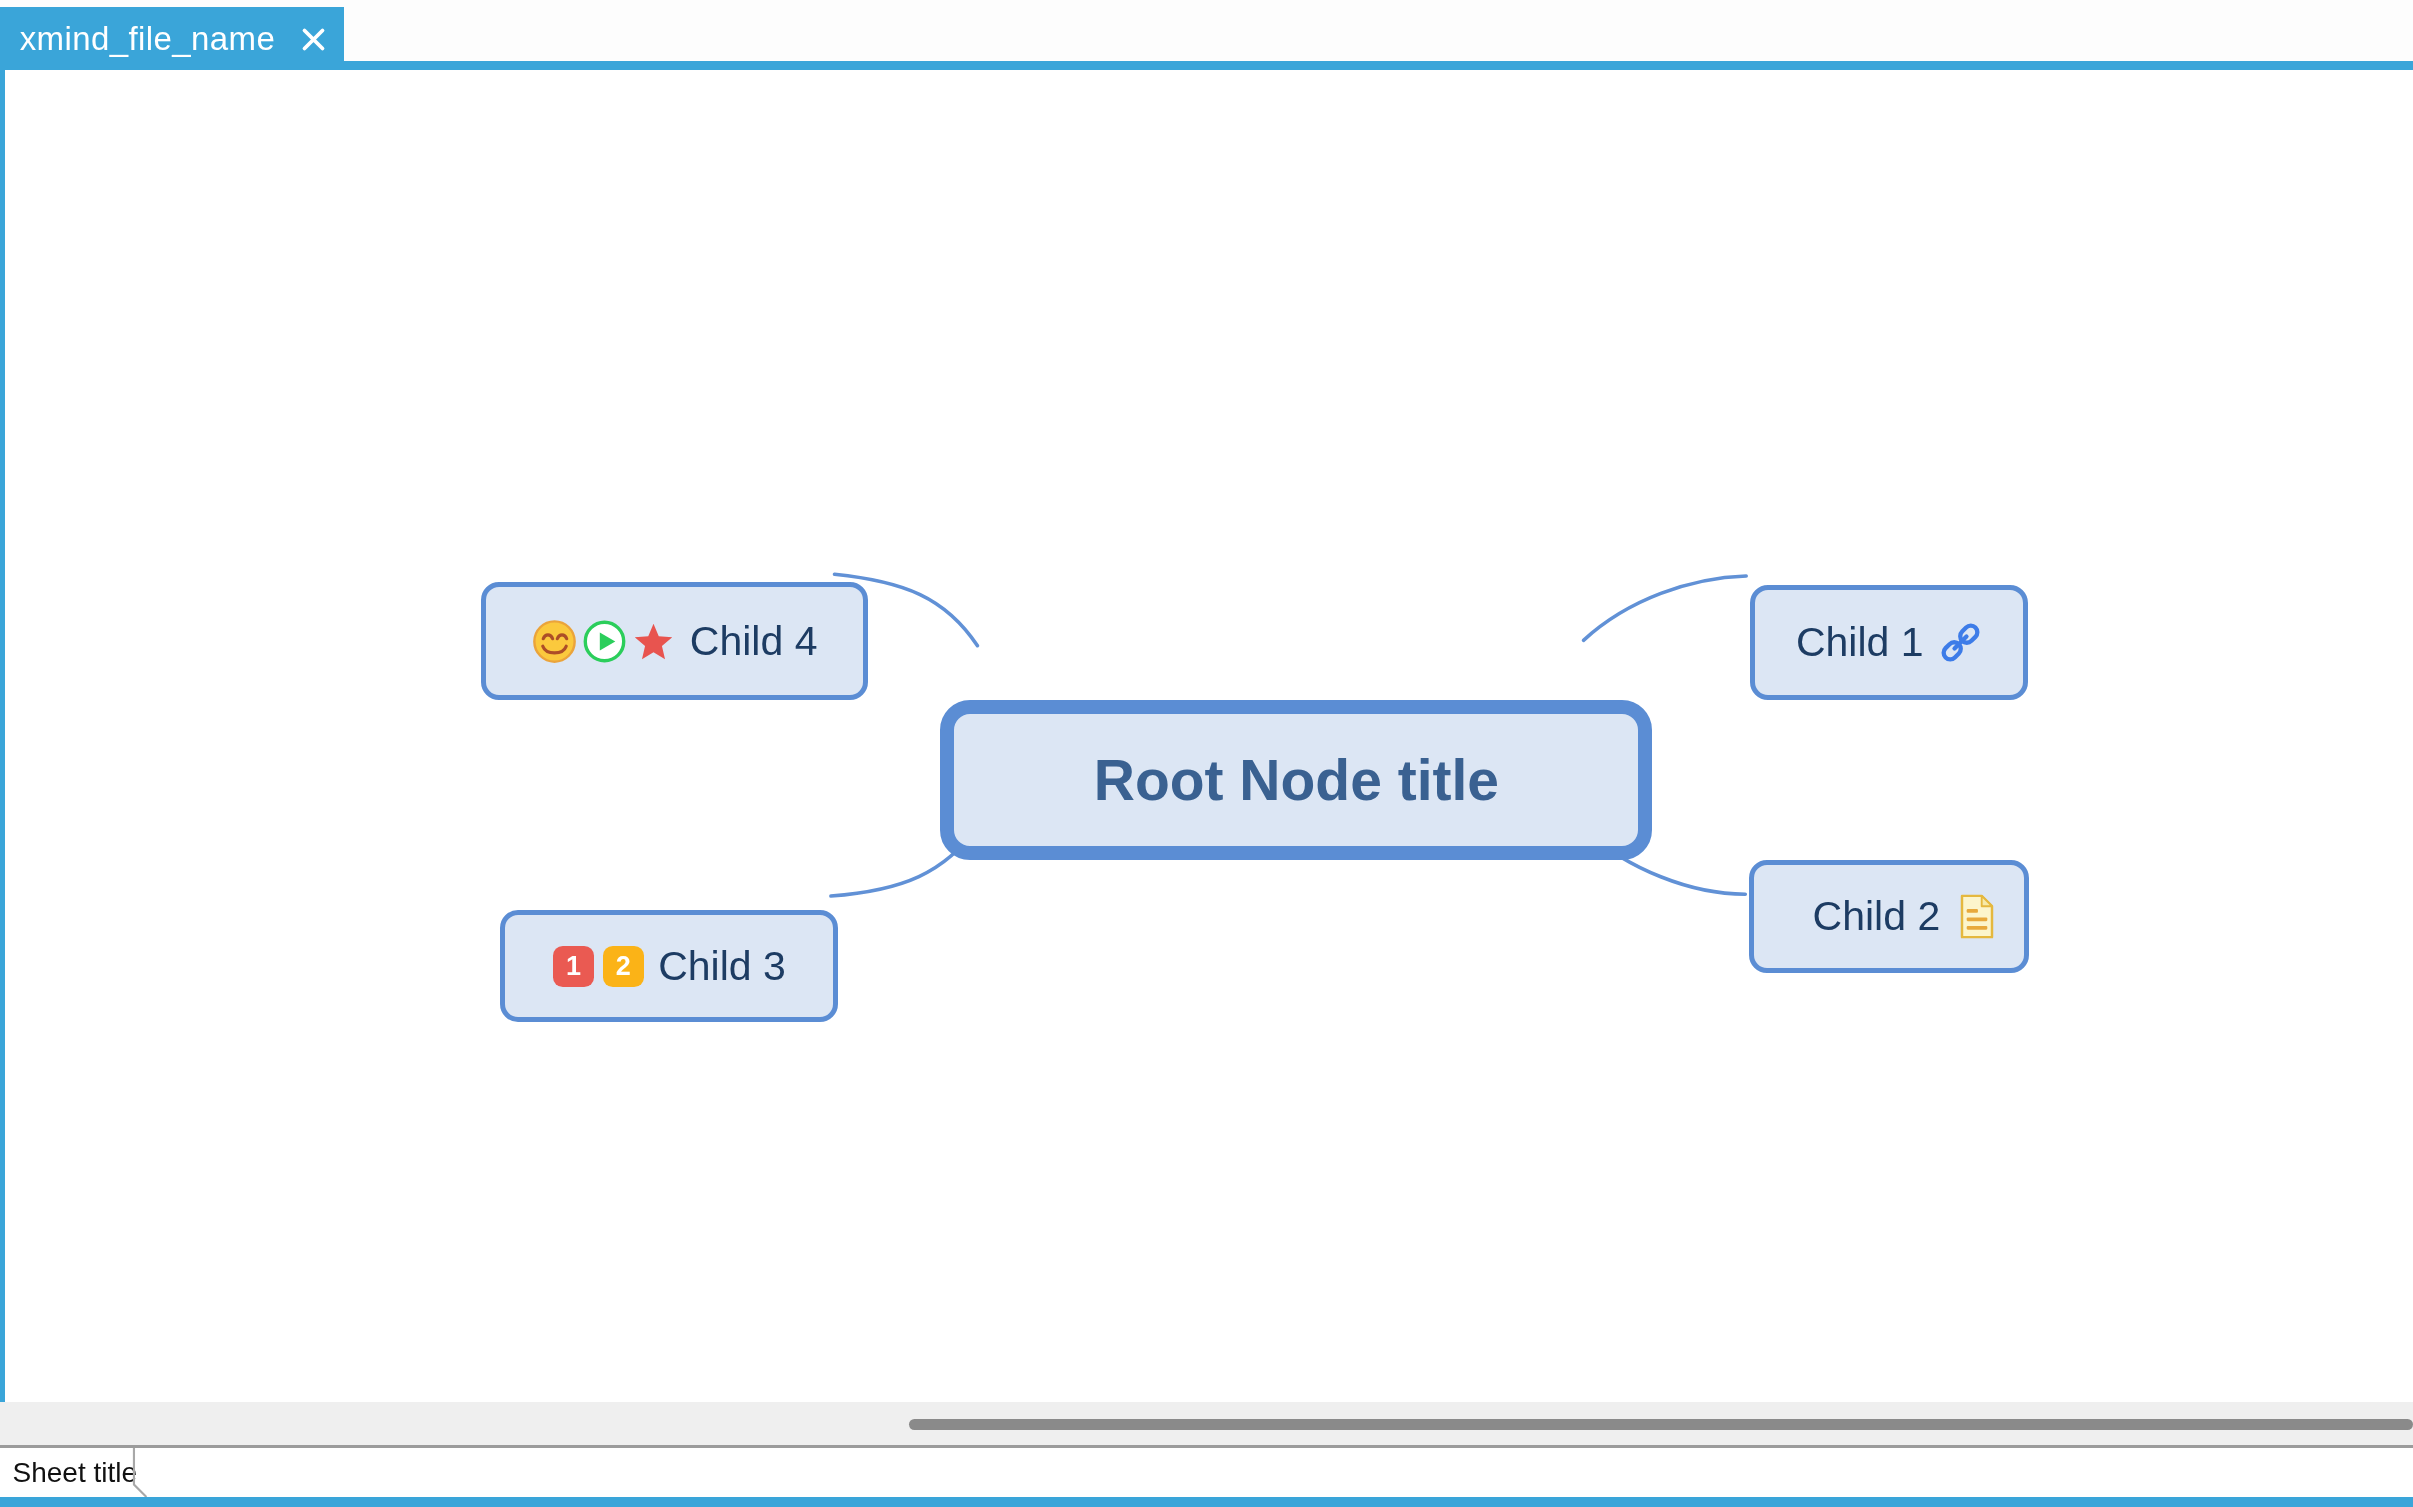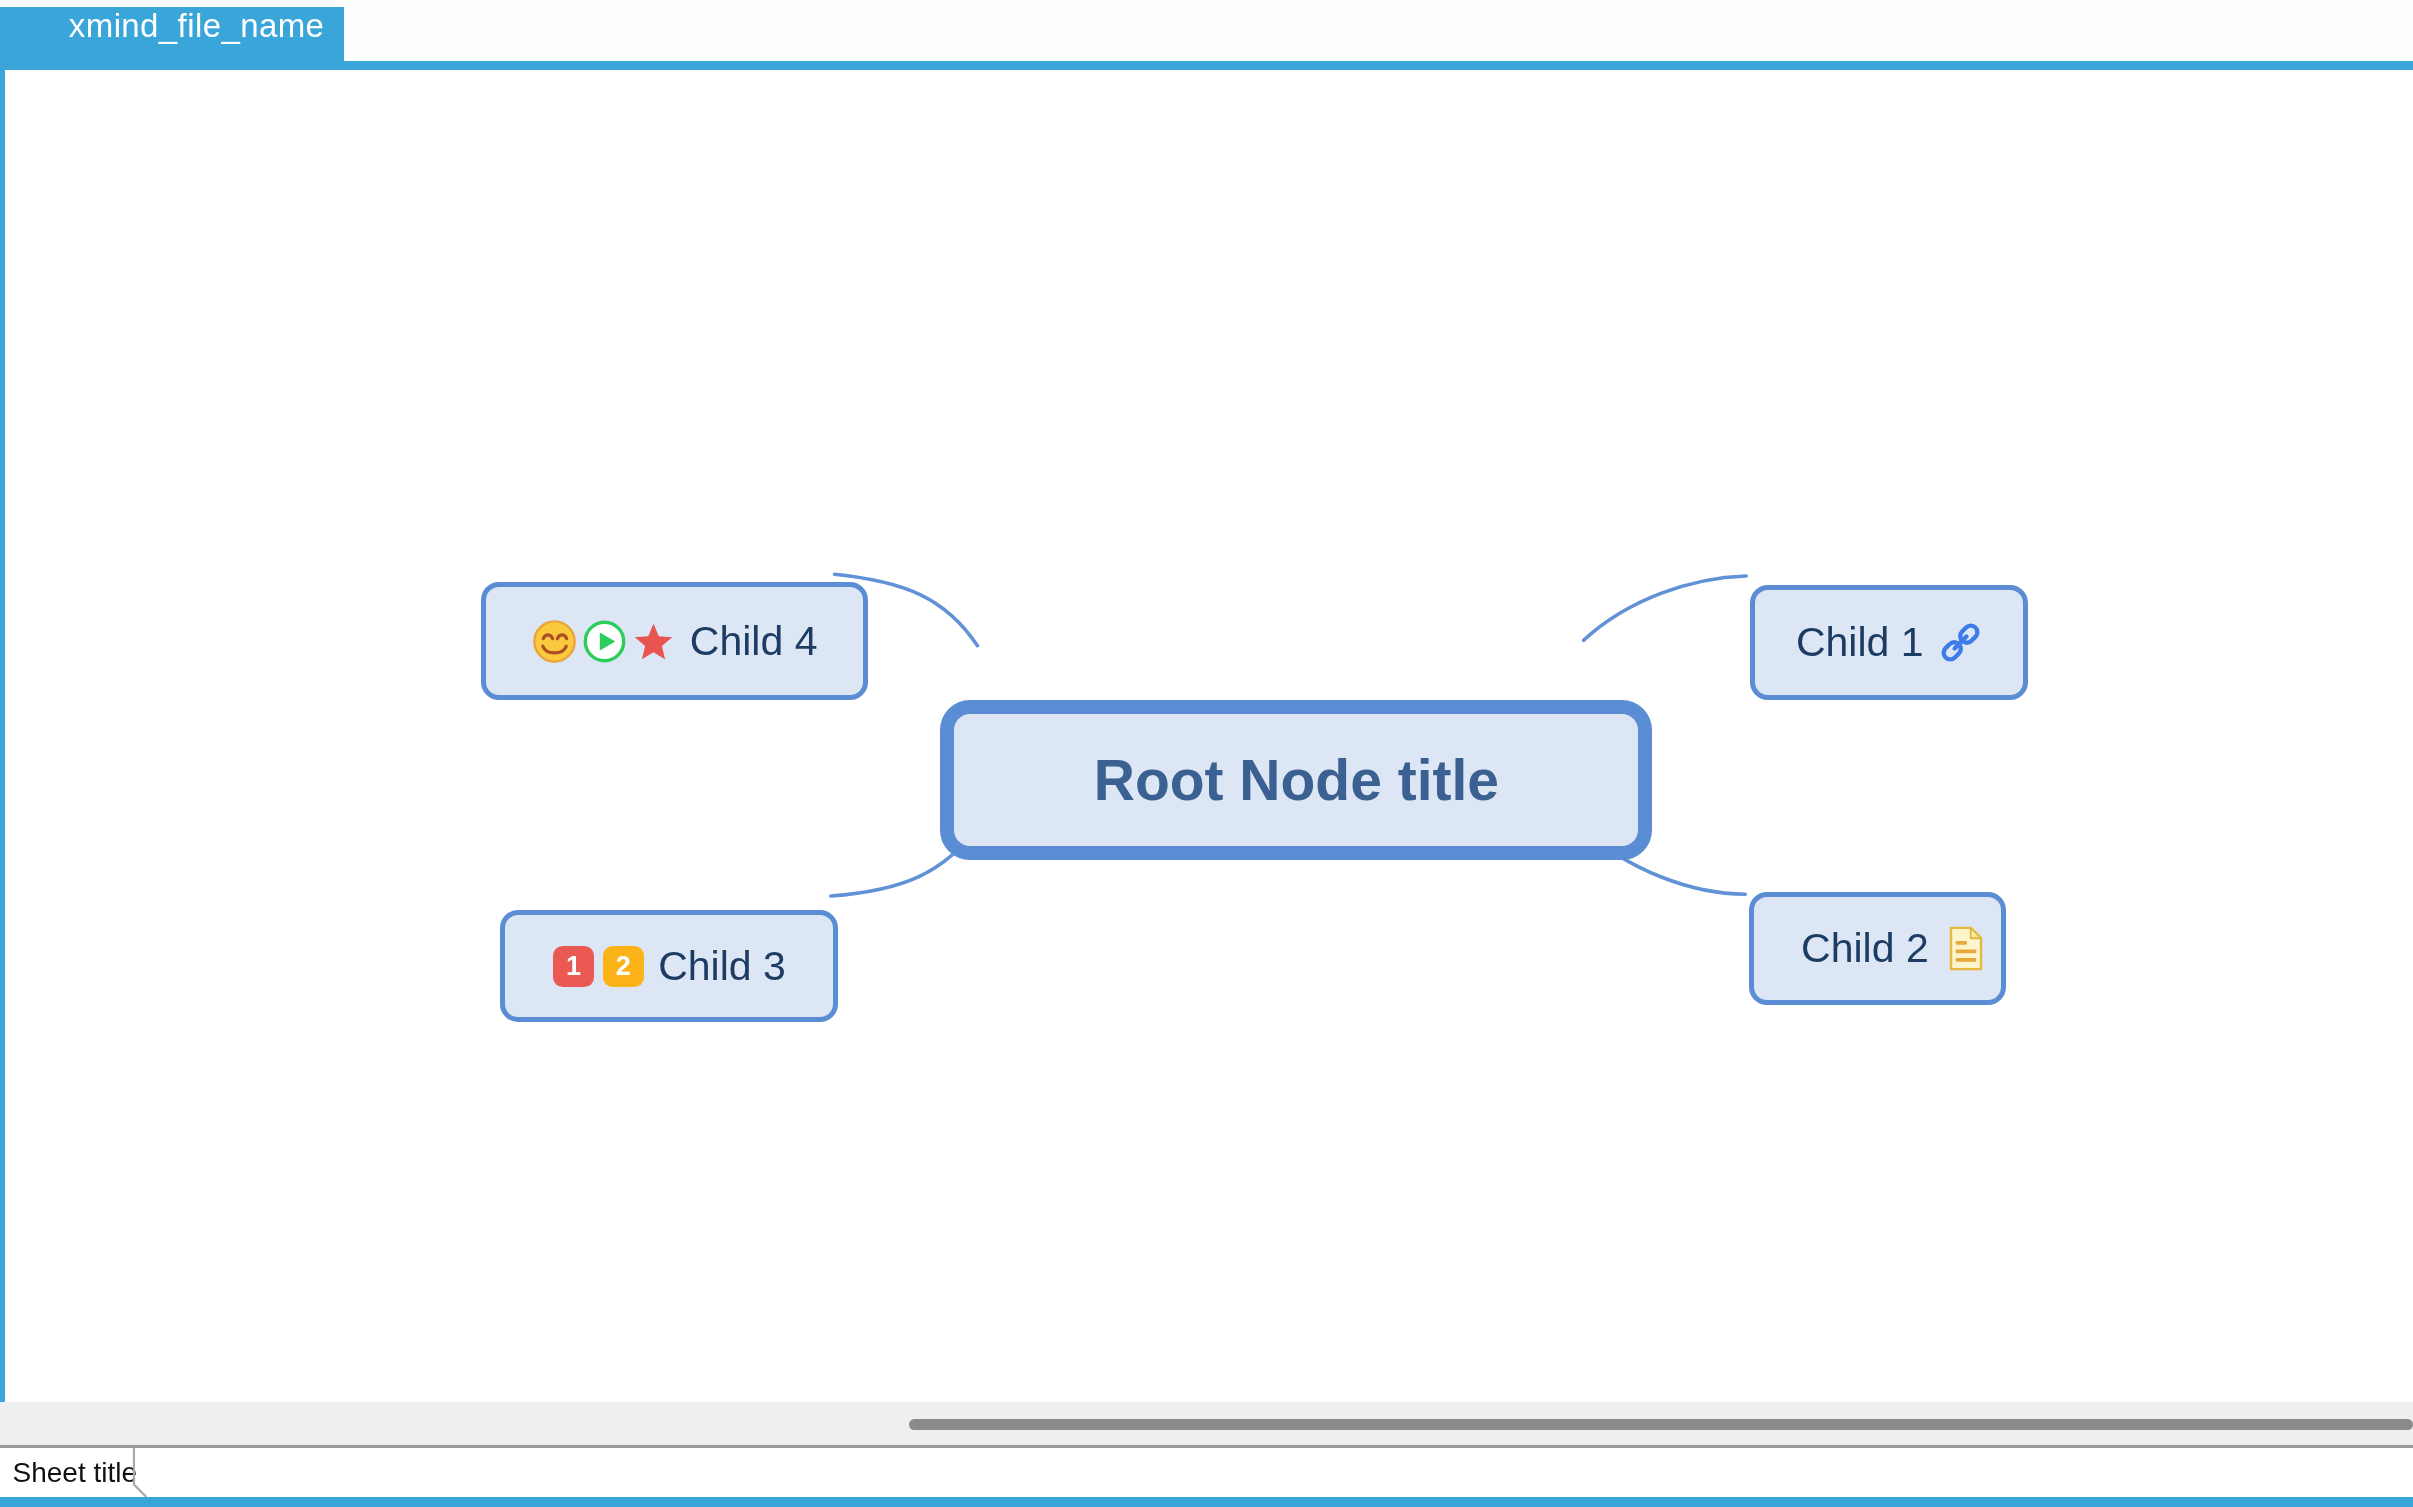--- a/index.html
+++ b/index.html
@@ -9,23 +9,22 @@
   .app {
     position:relative; width:2413px; height:1507px;
     background:#ffffff; overflow:hidden;
   }
 
   
   .tabbar { position:absolute; left:0; top:0; width:2413px; height:61px; background:#fdfdfd; }
   .file-tab {
     position:absolute; left:0; top:7.2px; width:344px; height:63px;
     background:#3AA5D9; color:#ffffff;
-    display:flex; align-items:flex-end; padding:0 19.7px; gap:25px;
+    display:flex; align-items:center; padding:0 19.7px; gap:25px;
     cursor:pointer;
-    flex-direction:column;
   }
   .file-tab-label { font-size:33px; letter-spacing:0.4px; white-space:nowrap; }
   .close-icon { display:block; flex:0 0 auto; margin-top:1.8px; }
   .top-strip { position:absolute; left:0; top:61px; width:2413px; height:9px; background:#3AA5D9; }
   .left-strip { position:absolute; left:0; top:70px; width:5.4px; height:1332px; background:#3AA5D9; }
 
   
   .canvas { position:absolute; left:5.4px; top:70px; width:2408px; height:1332px; background:#ffffff; }
   .connectors { position:absolute; left:0; top:0; z-index:1; pointer-events:none; }
 
@@ -106,21 +105,21 @@
       <span class="node-label">Child 1</span>
       <svg class="micon" width="45" height="45" viewBox="0 0 48 48">
         <g transform="rotate(45 24 24)" fill="none" stroke="#3D7CE8" stroke-width="4.6" stroke-linecap="round">
           <rect x="17" y="1.5" width="14" height="20" rx="7"></rect>
           <rect x="17" y="26.5" width="14" height="20" rx="7"></rect>
           <line x1="24" y1="15" x2="24" y2="33"></line>
         </g>
       </svg>
     </div>
 
-    <div class="node" style="left:1744px; top:822px; width:257px; height:113px; gap:18px;padding-left:30px;">
+    <div class="node" style="left:1744px; top:790px; width:280px; height:113px; gap:18px;padding-left:30px;">
       <span class="node-label">Child 2</span>
       <svg class="micon" width="38" height="45" viewBox="0 0 40 48">
         <path d="M4 2 H25 L36 13 V46 H4 Z" fill="#FCF5CC" stroke="#E5B83E" stroke-width="2.6" stroke-linejoin="round"></path>
         <path d="M25 2 L25 13 H36 Z" fill="#F7E9A8" stroke="#E5B83E" stroke-width="2" stroke-linejoin="round"></path>
         <rect x="9" y="16" width="12" height="4" rx="1.2" fill="#E8A93C"></rect>
         <rect x="9" y="25" width="22" height="4" rx="1.2" fill="#E8A93C"></rect>
         <rect x="9" y="34" width="22" height="4" rx="1.2" fill="#E8A93C"></rect>
       </svg>
     </div>
 

